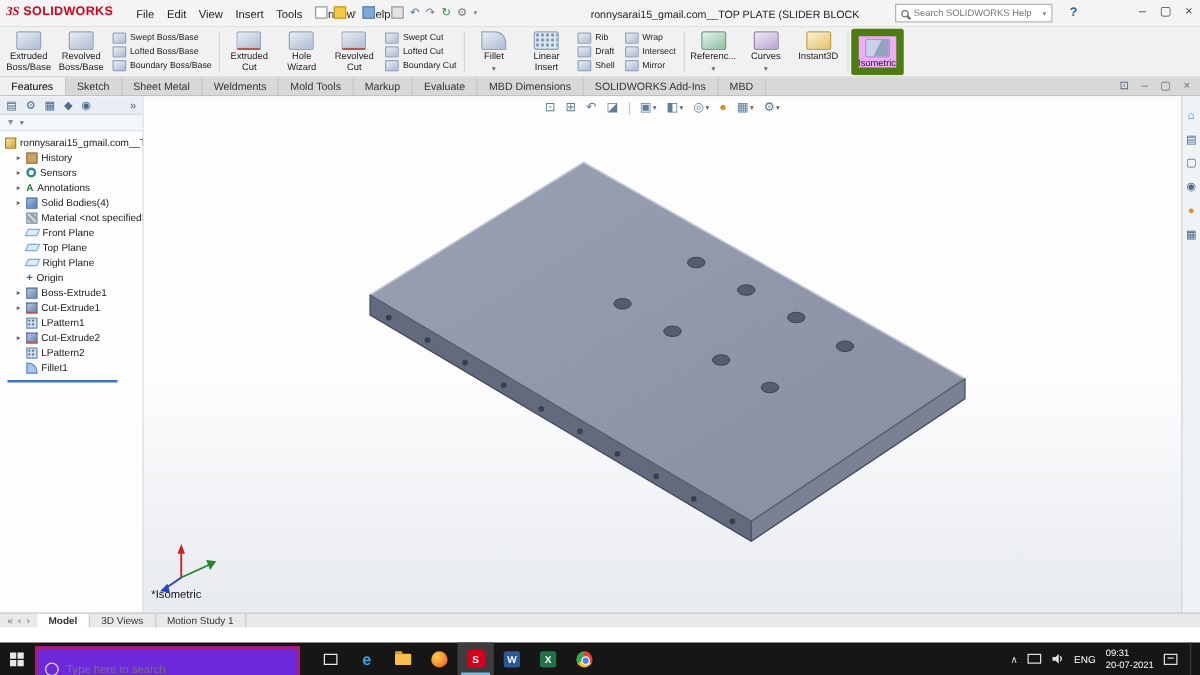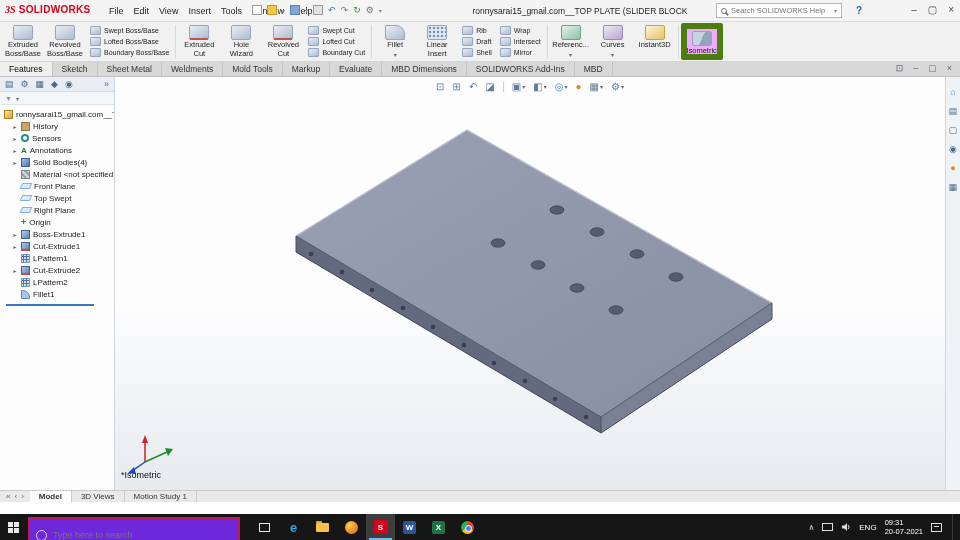--- a/index.html
+++ b/index.html
@@ -362,21 +362,21 @@
           <span>Material &lt;not specified&gt;</span>
         </div>
       <div class="titem">
           <span class="texp"></span>
           <span class="tico ti-plane"></span>
           <span>Front Plane</span>
         </div>
       <div class="titem">
           <span class="texp"></span>
           <span class="tico ti-plane"></span>
-          <span>Top Swept</span>
+          <span>Top Plane</span>
         </div>
       <div class="titem">
           <span class="texp"></span>
           <span class="tico ti-plane"></span>
           <span>Right Plane</span>
         </div>
       <div class="titem">
           <span class="texp"></span>
           <span class="tico ti-origin"></span>
           <span>Origin</span>

